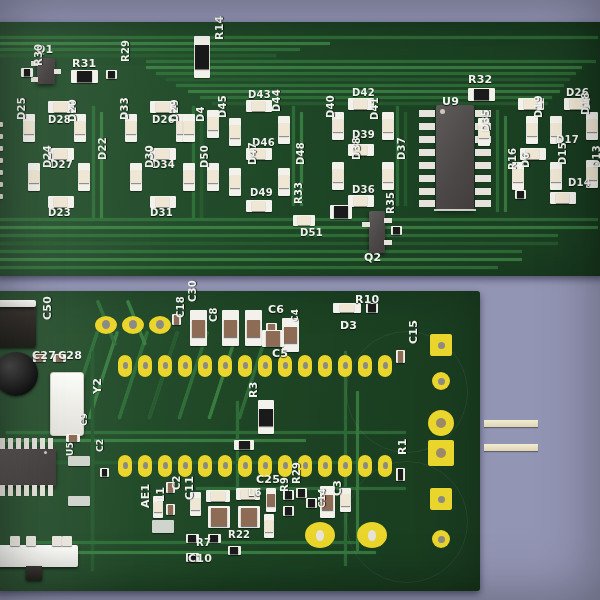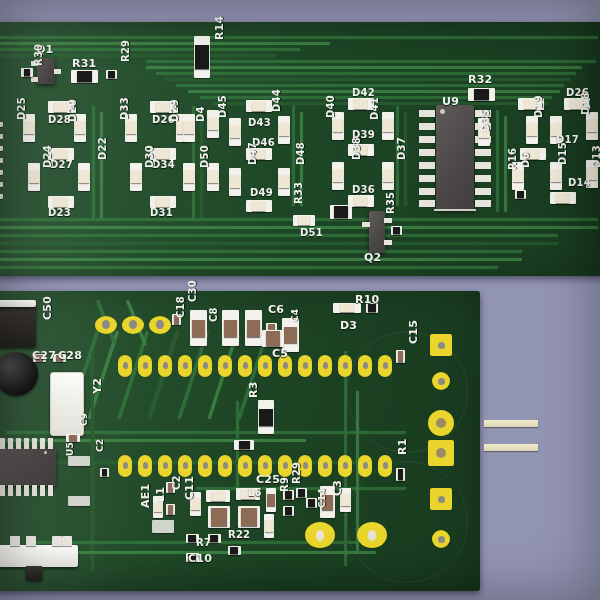--- a/index.html
+++ b/index.html
@@ -562,21 +562,21 @@
       <div class="ref" style="left: 48px; top: 208px; font-size: 10px;">D23</div>
       <div class="ref v" style="left: 120px; top: 120px; font-size: 10px; transform: rotate(-90deg);">D33</div>
       <div class="ref" style="left: 152px; top: 115px; font-size: 10px;">D26</div>
       <div class="ref v" style="left: 170px; top: 122px; font-size: 10px; transform: rotate(-90deg);">D29</div>
       <div class="ref" style="left: 152px; top: 160px; font-size: 10px;">D34</div>
       <div class="ref v" style="left: 145px; top: 168px; font-size: 10px; transform: rotate(-90deg);">D30</div>
       <div class="ref" style="left: 150px; top: 208px; font-size: 10px;">D31</div>
       <div class="ref v" style="left: 196px; top: 122px; font-size: 10px; transform: rotate(-90deg);">D4</div>
       <div class="ref v" style="left: 218px; top: 118px; font-size: 10px; transform: rotate(-90deg);">D45</div>
       <div class="ref v" style="left: 200px; top: 168px; font-size: 10px; transform: rotate(-90deg);">D50</div>
-      <div class="ref" style="left: 248px; top: 90px; font-size: 10px; margin-top: 28px;">D43</div>
+      <div class="ref" style="left: 248px; top: 90px; font-size: 10px;">D43</div>
       <div class="ref v" style="left: 272px; top: 112px; font-size: 10px; transform: rotate(-90deg);">D44</div>
       <div class="ref" style="left: 252px; top: 138px; font-size: 10px;">D46</div>
       <div class="ref v" style="left: 248px; top: 165px; font-size: 10px; transform: rotate(-90deg);">D47</div>
       <div class="ref" style="left: 250px; top: 188px; font-size: 10px;">D49</div>
       <div class="ref v" style="left: 296px; top: 165px; font-size: 10px; transform: rotate(-90deg);">D48</div>
       <div class="ref" style="left: 352px; top: 88px; font-size: 10px;">D42</div>
       <div class="ref v" style="left: 326px; top: 118px; font-size: 10px; transform: rotate(-90deg);">D40</div>
       <div class="ref" style="left: 352px; top: 130px; font-size: 10px;">D39</div>
       <div class="ref v" style="left: 370px; top: 120px; font-size: 10px; transform: rotate(-90deg);">D41</div>
       <div class="ref v" style="left: 352px; top: 160px; font-size: 10px; transform: rotate(-90deg);">D38</div>

